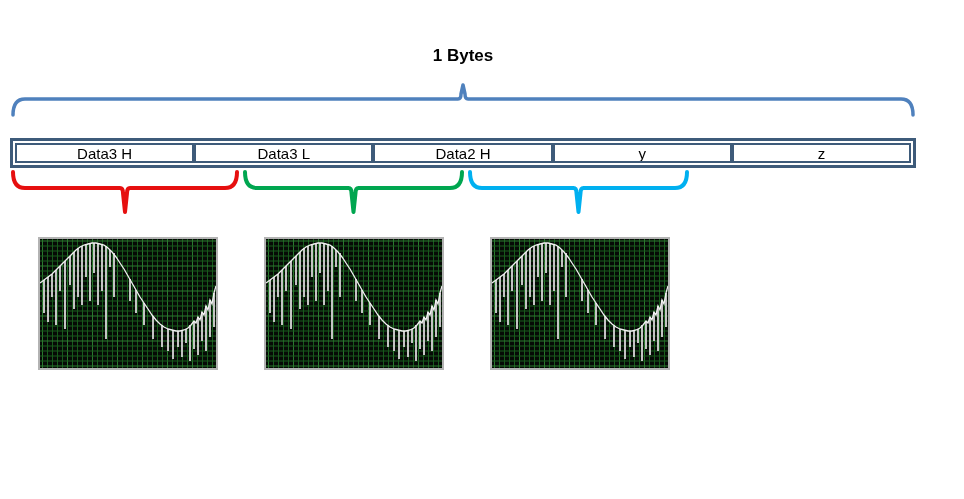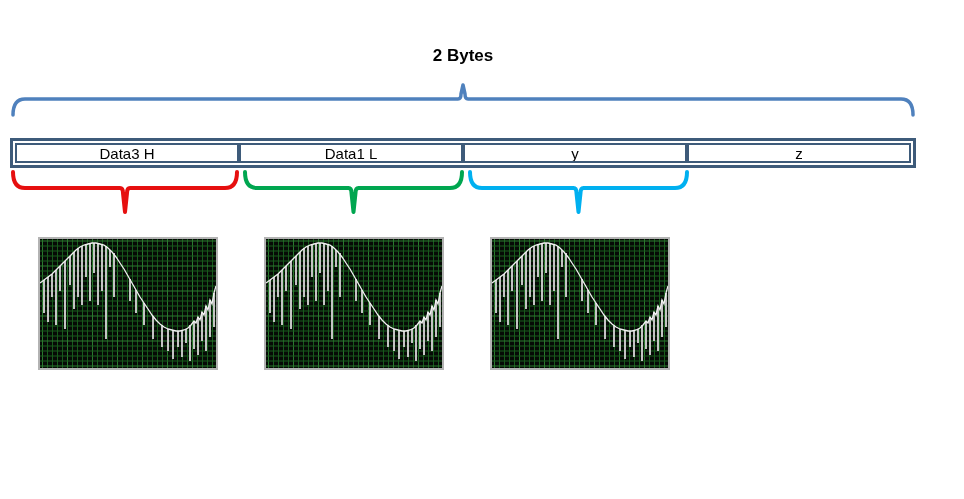--- a/index.html
+++ b/index.html
@@ -35,29 +35,30 @@
   #scope-1{left:38px;}
   #scope-2{left:264px;}
   #scope-3{left:490px;}
   .scope-svg{display:block;width:176px;height:129px;}
 </style>
 </head>
 <body>
 
 <div id="canvas">
 
-  <div class="title">2 Bytes</div>
+  <div class="title">1 Bytes</div>
 
   <svg id="top-brace" class="brace" viewBox="0 0 906 36" preserveAspectRatio="none">
       <path d="M3,33 Q3,17 15,17 L448,17 Q451,17 451,12 L453,3 L455,12 Q455,17 458,17 L891,17 Q903,17 903,33" fill="none" stroke="#4F81BD" stroke-width="3.5" stroke-linecap="round" stroke-linejoin="round"></path>
     </svg>
 
   <div class="byte-row">
     <div class="byte-cell">Data3 H</div>
-    <div class="byte-cell">Data1 L</div>
+    <div class="byte-cell">Data3 L</div>
+    <div class="byte-cell">Data2 H</div>
     <div class="byte-cell">y</div>
     <div class="byte-cell">z</div>
   </div>
 
   <svg id="brace-red" class="brace" viewBox="0 0 230 46" preserveAspectRatio="none">
       <path d="M3,3 Q3,19 15,19 L110,19 Q113,19 113,24 L115,43 L117,24 Q117,19 120,19 L215,19 Q227,19 227,3" fill="none" stroke="#E60F0F" stroke-width="4" stroke-linecap="round" stroke-linejoin="round"></path>
     </svg>
   <svg id="brace-green" class="brace" viewBox="0 0 223 46" preserveAspectRatio="none">
       <path d="M3,3 Q3,19 15,19 L106.5,19 Q109.5,19 109.5,24 L111.5,43 L113.5,24 Q113.5,19 116.5,19 L208,19 Q220,19 220,3" fill="none" stroke="#00A650" stroke-width="4" stroke-linecap="round" stroke-linejoin="round"></path>
     </svg>

